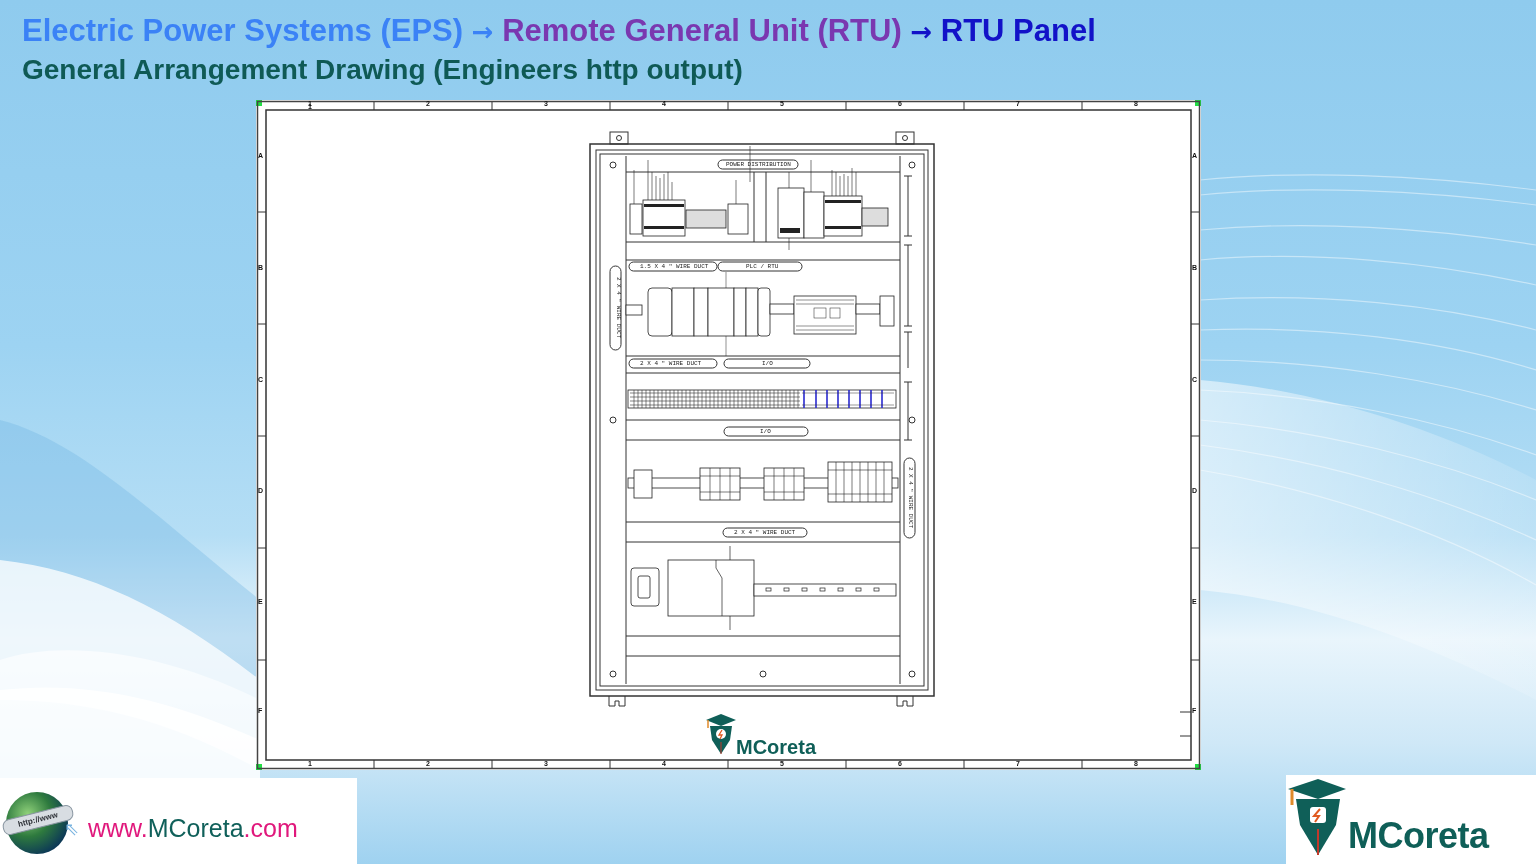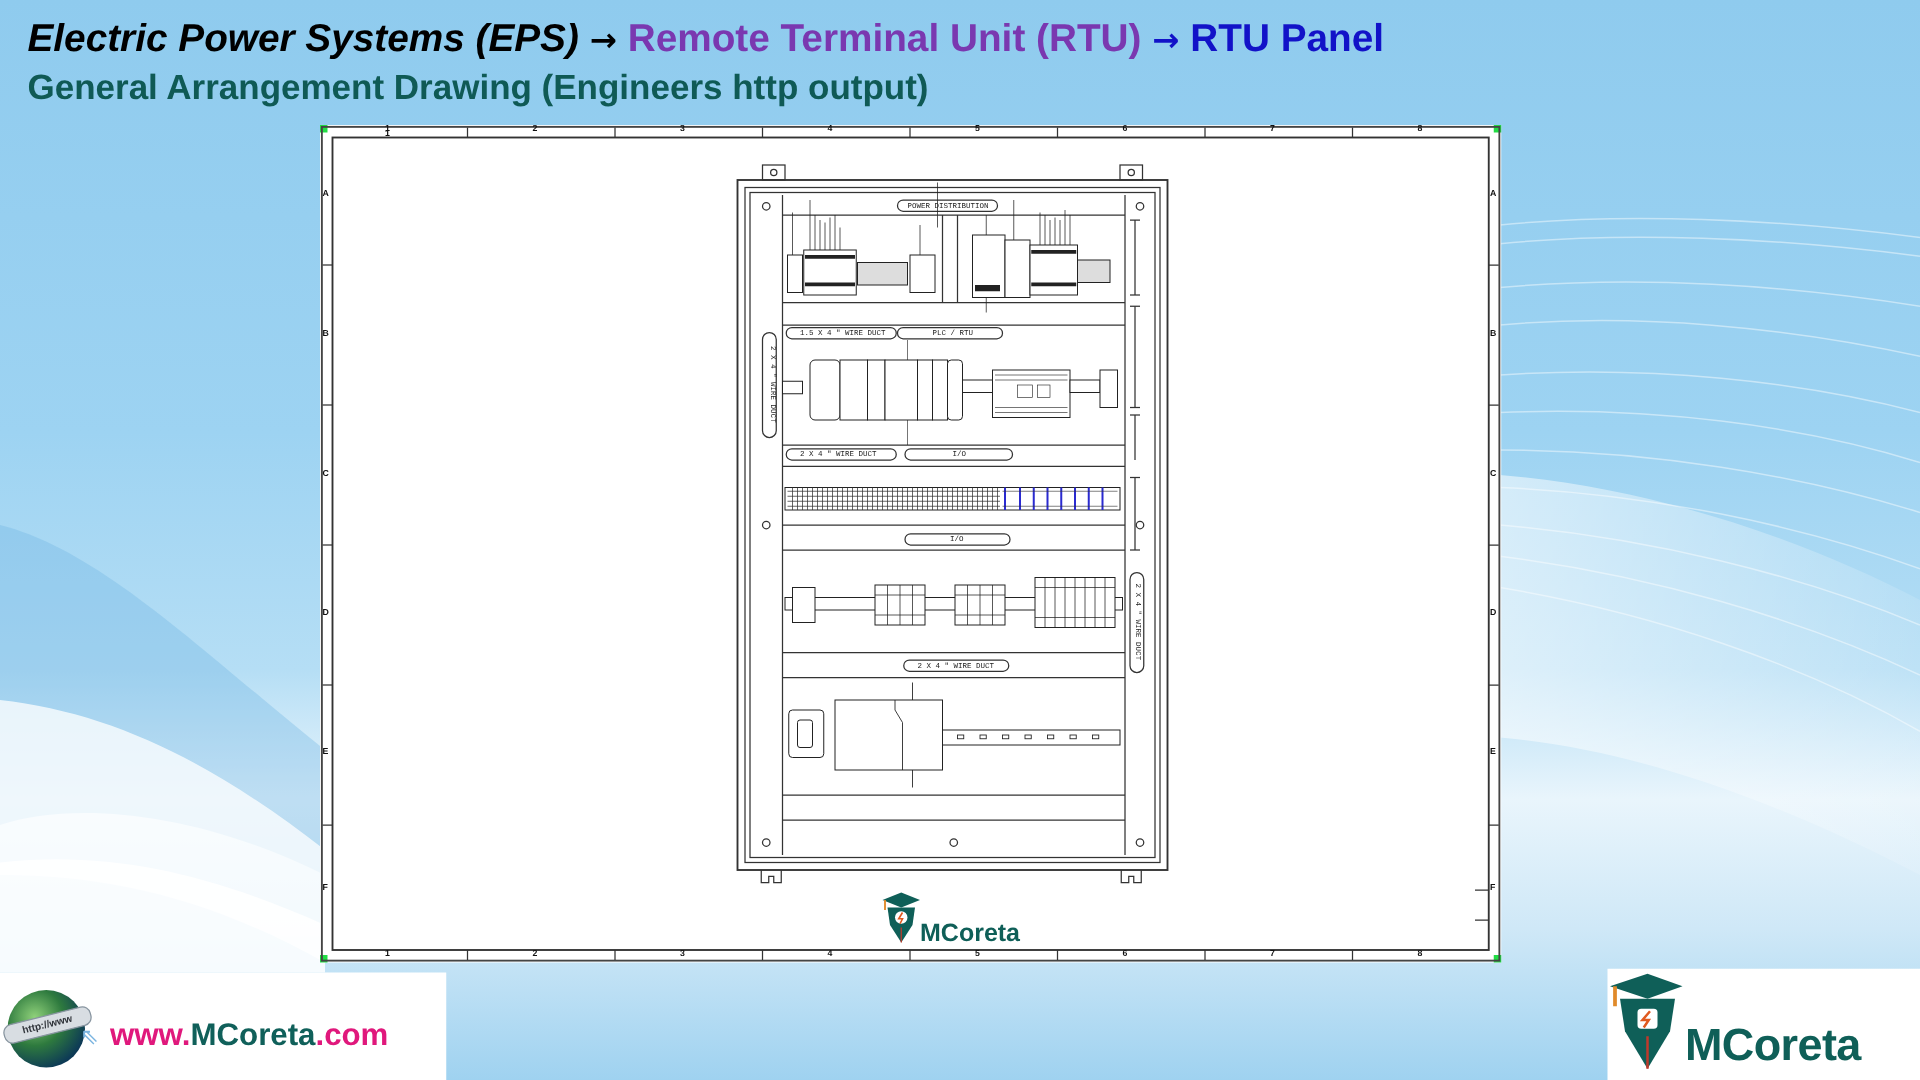--- a/index.html
+++ b/index.html
@@ -1,35 +1,35 @@
 <!DOCTYPE html>
 <html><head>
 <meta charset="utf-8">
 <style>
   html,body{margin:0;padding:0;}
   body{width:1536px;height:864px;overflow:hidden;position:relative;
     font-family:"Liberation Sans",sans-serif;
     background:linear-gradient(180deg,#8fcbee 0%,#9dd3f2 40%,#b5def5 62%,#e9f5fc 74%,#cfe8f7 86%,#9fd2f0 100%);}
   .bgwave{position:absolute;left:0;top:0;width:1536px;height:864px;}
   .title{position:absolute;left:22px;top:12px;font-weight:bold;font-size:31px;line-height:38px;white-space:nowrap;}
-  .title .seg1{color:#000000;font-style:italic;}
+  .title .seg1{color:#3b82f6;}
   .title .seg2{color:#7a38b0;}
   .title .seg3{color:#1212c8;}
   .title .arr{font-family:"DejaVu Sans",sans-serif;font-size:26px;}
   .subtitle{position:absolute;left:22px;top:52px;font-weight:bold;font-size:28px;line-height:36px;color:#0f5a55;white-space:nowrap;}
   .sheet{position:absolute;left:256px;top:100px;width:945px;height:670px;background:#fff;}
   .sheet svg{position:absolute;left:0;top:0;}
   .corner{position:absolute;width:6px;height:6px;background:#22dd44;}
   .footer-left{position:absolute;left:0;top:778px;width:357px;height:86px;background:#fff;}
   .globe{position:absolute;left:6px;top:14px;width:62px;height:62px;border-radius:50%;
      background:radial-gradient(circle at 35% 35%,#8fd17a 0%,#2e7a3e 40%,#0d3a56 75%,#061c2c 100%);}
   .globe-band{position:absolute;left:2px;top:34px;width:70px;height:14px;border-radius:7px;background:#d8dde2;border:1px solid #8895a0;
      transform:rotate(-14deg);font-size:8px;font-weight:bold;color:#30343a;line-height:14px;text-align:center;}
   .cursor{position:absolute;left:64px;top:40px;font-size:18px;color:#7ab4e0;}
-  .url{position:absolute;left:88px;top:36px;font-size:25px;font-weight:bold;white-space:nowrap;}
+  .url{position:absolute;left:88px;top:36px;font-size:25px;font-weight:normal;white-space:nowrap;}
   .url .pink{color:#e0187c;}
   .url .teal{color:#10605a;}
   .footer-right{position:absolute;left:1286px;top:775px;width:250px;height:89px;background:#fff;}
   .brand{position:absolute;left:62px;top:40px;font-size:36px;font-weight:bold;color:#0f5f58;letter-spacing:-0.5px;}
   .sheet-logo{position:absolute;left:448px;top:612px;}
   .sheet-logo .txt{position:absolute;left:32px;top:24px;font-size:20px;font-weight:bold;color:#0f5f58;white-space:nowrap;}
 </style>
 </head>
 <body>
 
@@ -55,21 +55,21 @@
     <path d="M1200 420 C1320 430 1440 460 1536 500"></path>
     <path d="M1200 445 C1320 460 1440 495 1536 540"></path>
     <path d="M1200 470 C1320 490 1440 530 1536 585"></path>
   </g>
   <path d="M1200 380 C1320 390 1440 430 1536 480 L1536 700 C1420 640 1310 600 1200 590 Z" fill="url(#wv)" opacity="0.6"></path>
 </svg>
 
 <div class="title">
   <span class="seg1">Electric Power Systems (EPS)</span>
   <span class="seg1 arr">→</span>
-  <span class="seg2">Remote Terminal Unit (RTU)</span>
+  <span class="seg2">Remote General Unit (RTU)</span>
   <span class="seg3 arr">→</span>
   <span class="seg3">RTU Panel</span>
 </div>
 <div class="subtitle">General Arrangement Drawing (Engineers http output)</div>
 
 <div class="sheet">
   <div class="corner" style="left:0;top:0"></div>
   <div class="corner" style="right:0;top:0"></div>
   <div class="corner" style="left:0;bottom:0"></div>
   <div class="corner" style="right:0;bottom:0"></div>

